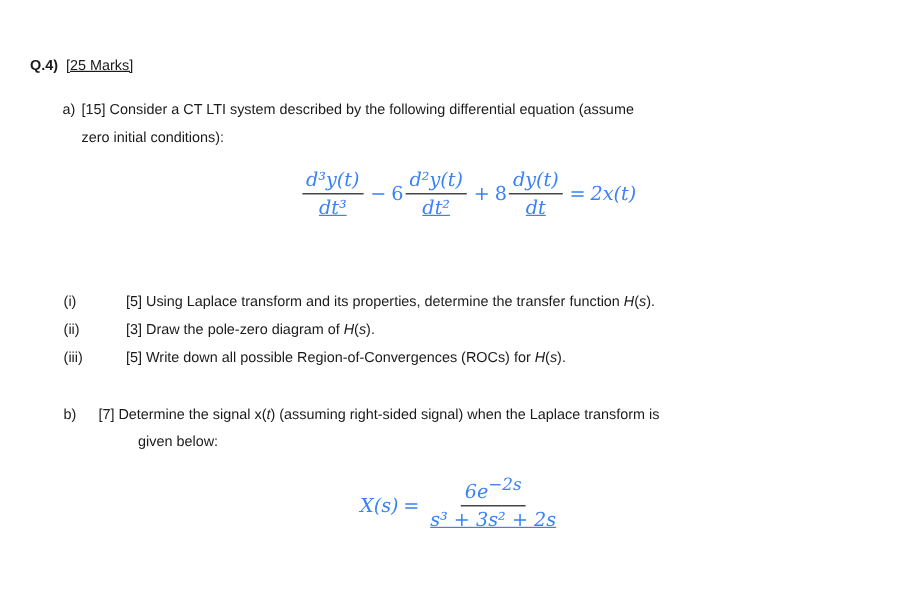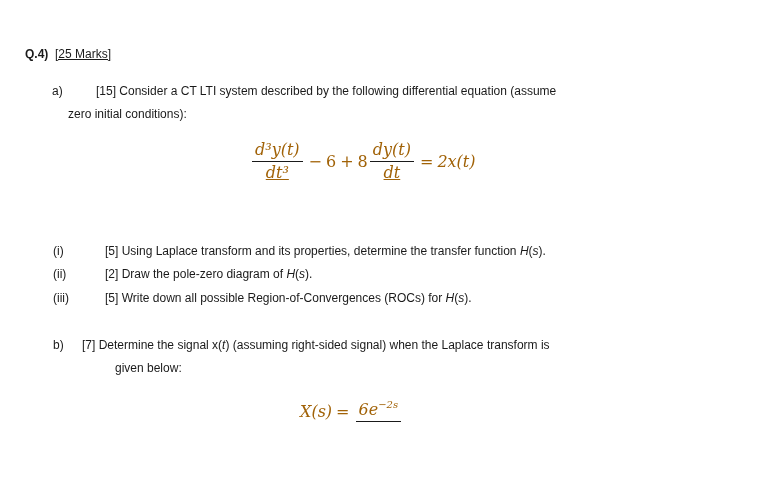--- a/index.html
+++ b/index.html
@@ -17,97 +17,102 @@
     }
     .abs { position: absolute; white-space: nowrap; }
     .serif { font-family: Liberation Sans, sans-serif; font-size: 12px; line-height: 20px; }
     .bold { font-weight: bold; }
     .ul { text-decoration: underline; }
     .it { font-style: italic; }
 
     
     .math {
       font-family: "DejaVu Serif", serif;
-      color: #a16207;
+      color: #3b82f6;
     }
     .frac {
       display: inline-flex;
       flex-direction: column;
       align-items: center;
       vertical-align: middle;
       margin: 0 2px;
     }
     .frac .num {
       padding: 0 3px 1px 3px;
       border-bottom: 1.3px solid #1a1a1a;
       line-height: 20px;
     }
     .frac .den {
       padding: 1px 3px 0 3px;
       line-height: 20px;
       text-decoration: underline;
     }
     .mi { font-style: italic; }
     .op { font-style: normal; margin: 0 4px; }
-    sup { font-size: 10px; vertical-align: 7px; line-height: 0; margin-top: 41px; }
+    sup { font-size: 14px; vertical-align: 7px; line-height: 0; margin-top: 41px; }
     .eq-row {
       display: flex;
       align-items: center;
       font-size: 16px;
     }
   </style>
 </head>
 <body>
 
 <div class="abs serif" style="left:25px; top:44px;">
   <span class="bold">Q.4)</span>&nbsp;
   <span class="ul">[25 Marks]</span>
 </div>
 
 <div class="abs serif" style="left:52px; top:81px;">a)</div>
-<div class="abs serif" style="left:96px; top:81px;text-align:right;">[15] Consider a CT LTI system described by the following differential equation (assume</div>
+<div class="abs serif" style="left:68px; top:81px;text-align:right;">[15] Consider a CT LTI system described by the following differential equation (assume</div>
 <div class="abs serif" style="left:68px; top:104px;">zero initial conditions):</div>
 
 <div class="abs math eq-row" style="left:250px; top:140px;">
   <span class="frac">
     <span class="num mi">d³y(t)</span>
     <span class="den mi">dt³</span>
   </span>
   <span class="op">−</span>
   <span>6</span>
+  <span class="frac">
+    <span class="num mi">d²y(t)</span>
+    <span class="den mi">dt²</span>
+  </span>
   <span class="op">+</span>
   <span>8</span>
   <span class="frac">
     <span class="num mi">dy(t)</span>
     <span class="den mi">dt</span>
   </span>
   <span class="op">=</span>
   <span class="mi">2x(t)</span>
 </div>
 
 <div class="abs serif" style="left:53px; top:241px;">(i)</div>
 <div class="abs serif" style="left:105px; top:241px;">
   <span>[5] Using Laplace transform and its properties, determine the transfer function </span><span class="it">H</span><span>(</span><span class="it">s</span><span>).</span>
 </div>
 
 <div class="abs serif" style="left:53px; top:264px;">(ii)</div>
 <div class="abs serif" style="left:105px; top:264px;">
-  <span>[2] Draw the pole-zero diagram of </span><span class="it">H</span><span>(</span><span class="it">s</span><span>).</span>
+  <span>[3] Draw the pole-zero diagram of </span><span class="it">H</span><span>(</span><span class="it">s</span><span>).</span>
 </div>
 
 <div class="abs serif" style="left:53px; top:288px;">(iii)</div>
 <div class="abs serif" style="left:105px; top:288px;">
   <span>[5] Write down all possible Region-of-Convergences (ROCs) for </span><span class="it">H</span><span>(</span><span class="it">s</span><span>).</span>
 </div>
 
 <div class="abs serif" style="left:53px; top:335px;">b)</div>
 <div class="abs serif" style="left:82px; top:335px;">
   <span>[7] Determine the signal x(</span><span class="it">t</span><span>) (assuming right-sided signal) when the Laplace transform is</span>
 </div>
 <div class="abs serif" style="left:115px; top:358px;">given below:</div>
 
 <div class="abs math eq-row" style="left:300px; top:400px;">
   <span class="mi">X(s)</span>
   <span class="op">=</span>
   <span class="frac">
     <span class="num"><span class="mi">6e</span><sup class="mi">−2s</sup></span>
+    <span class="den mi">s³ + 3s² + 2s</span>
   </span>
 </div>
 
 </body></html>

